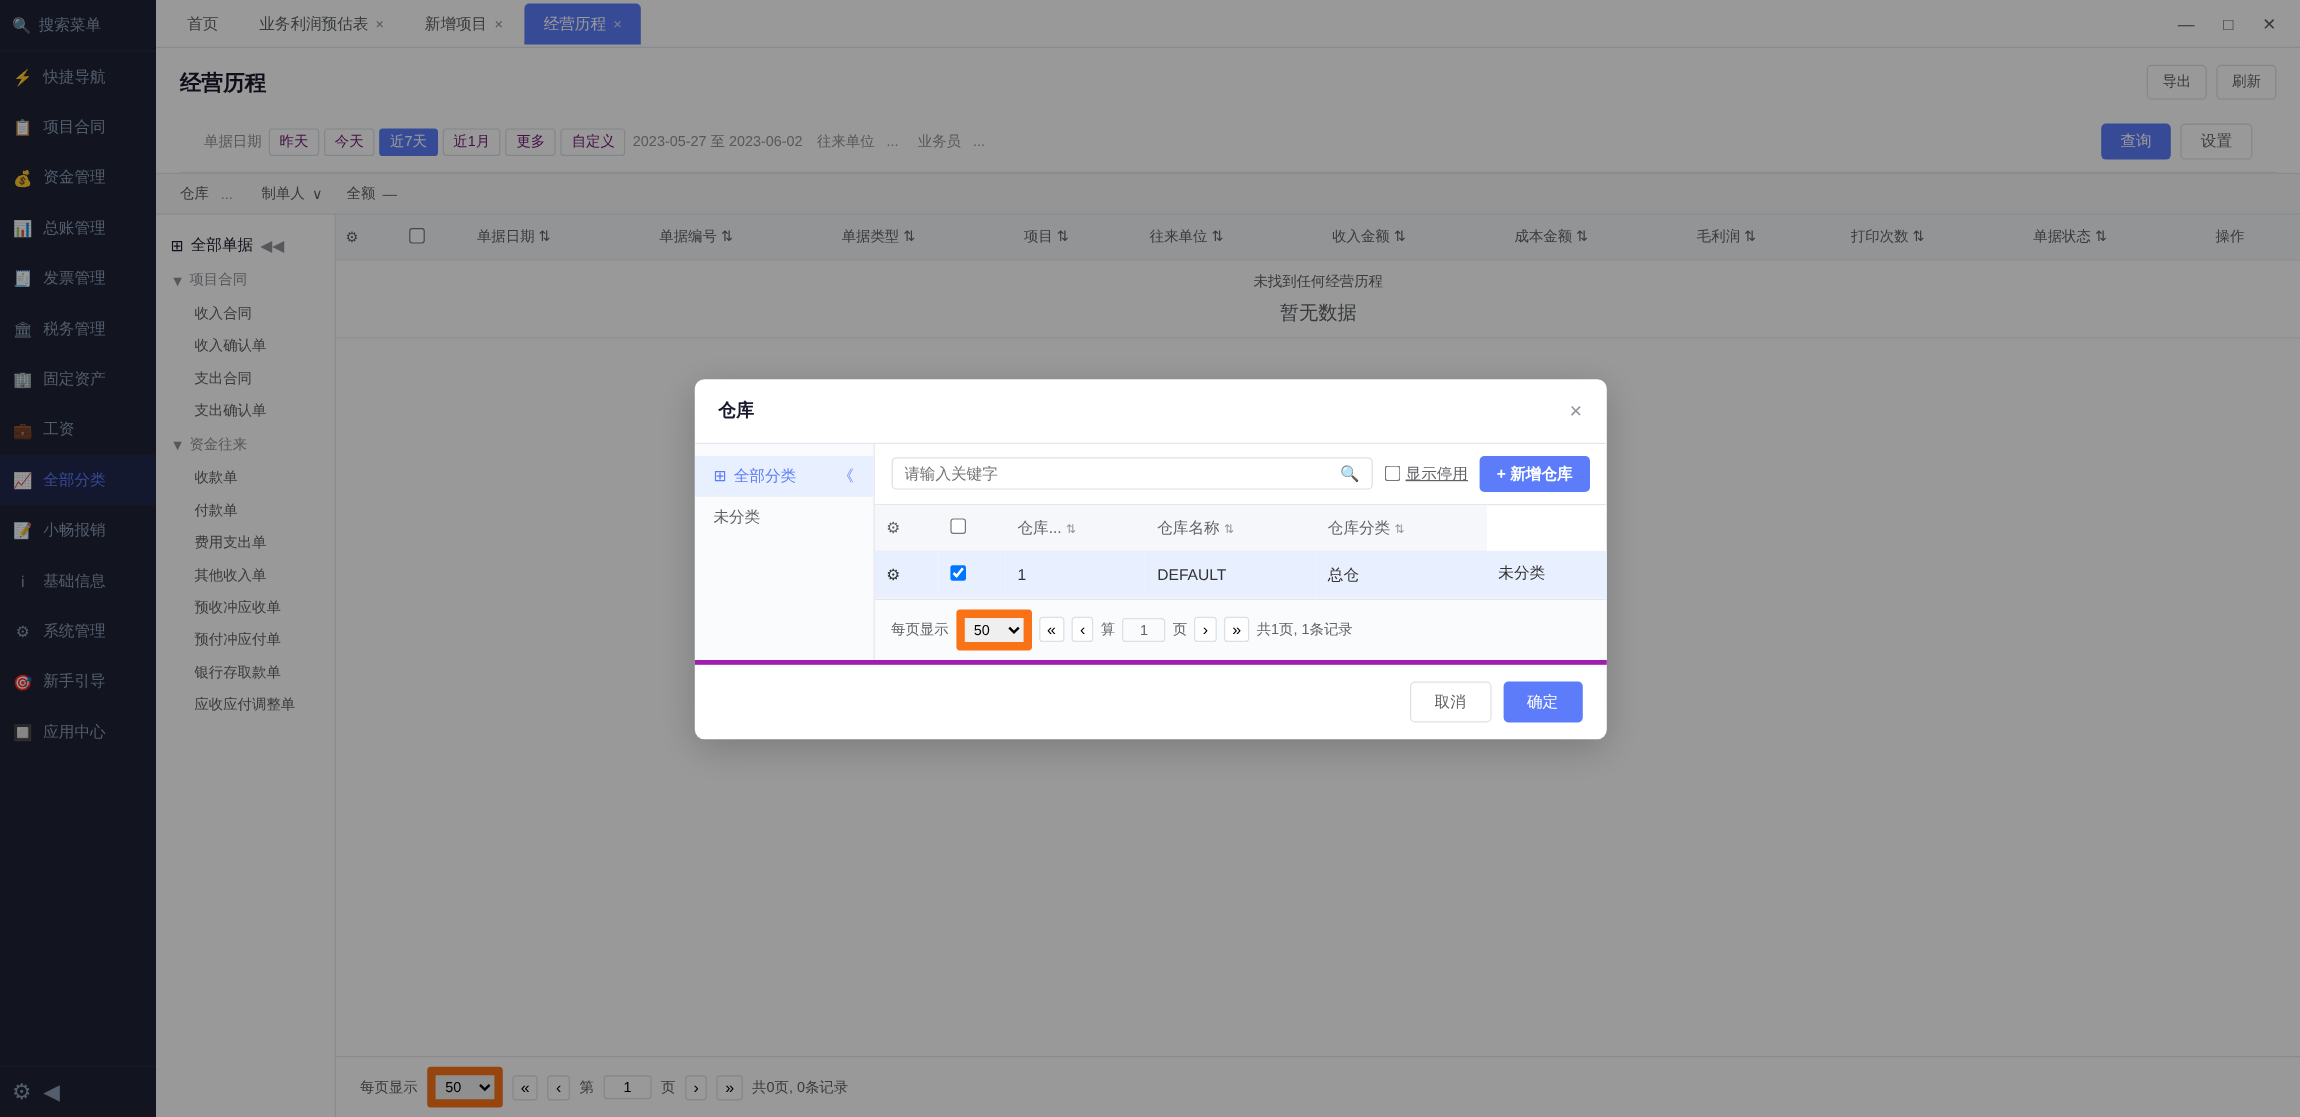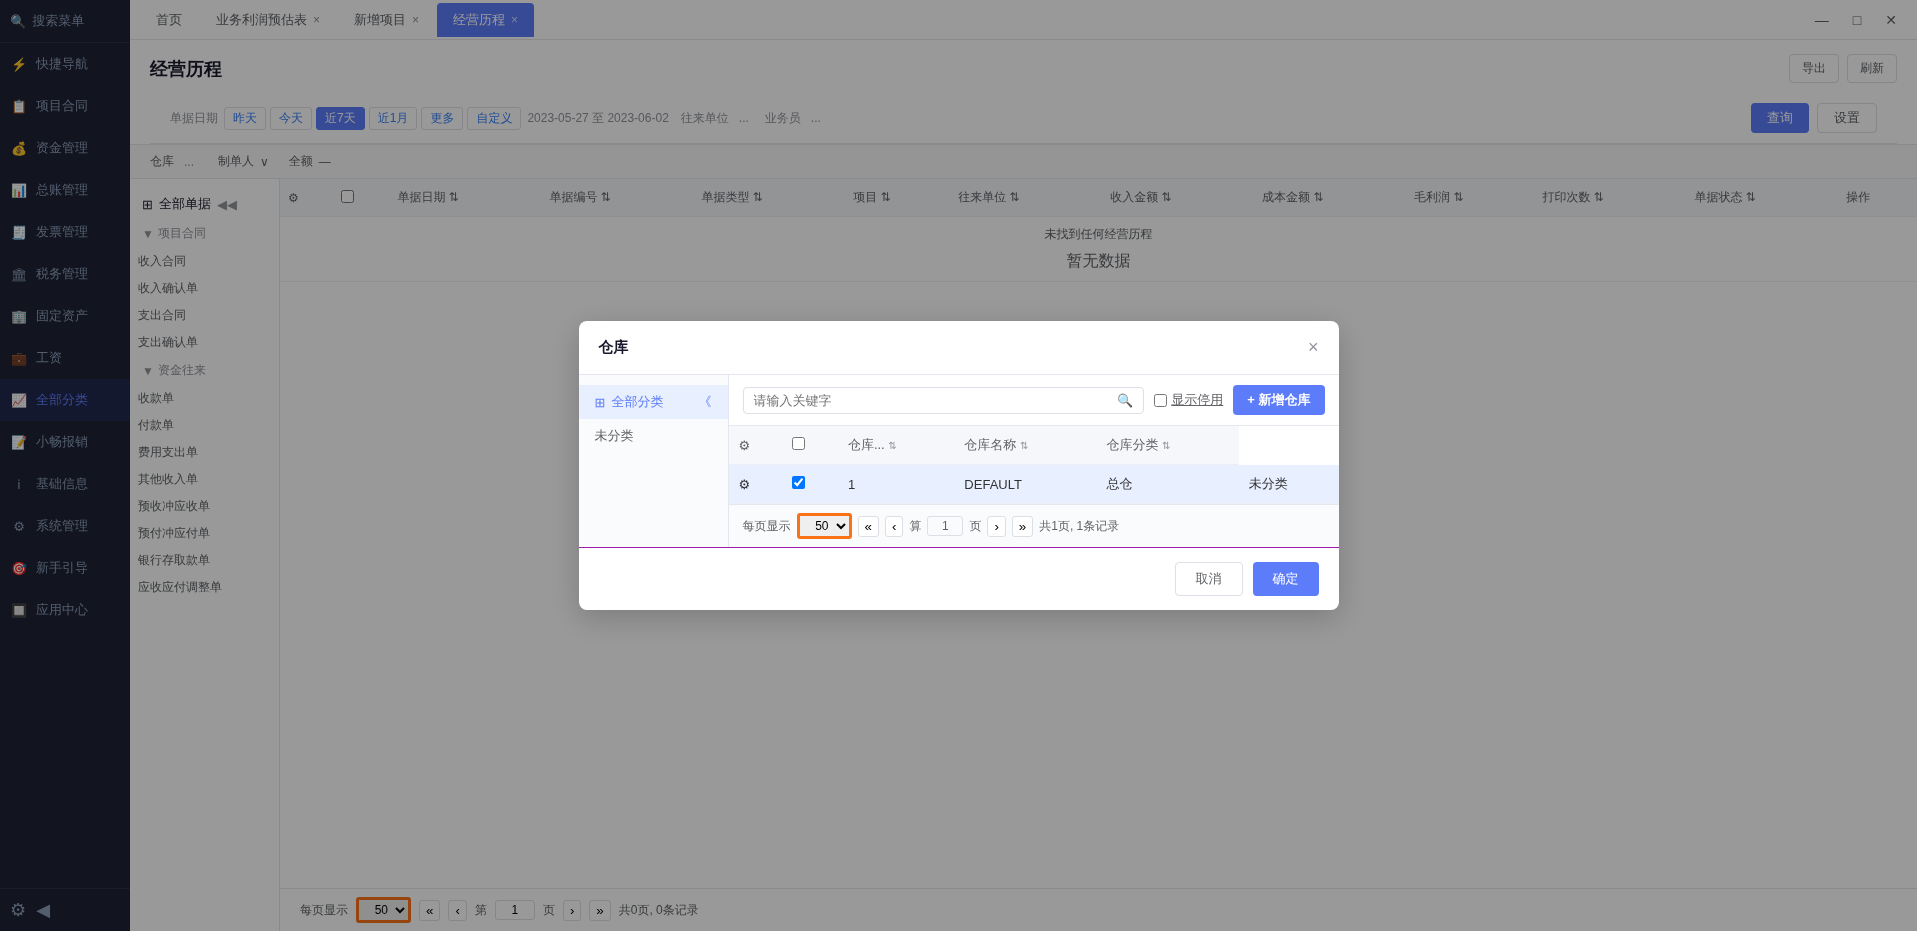--- a/index.html
+++ b/index.html
@@ -30,54 +30,54 @@
     .page-header { background: #fff; padding: 14px 20px 0; border-bottom: 1px solid #e4e7ed; }
     .page-title { font-size: 18px; font-weight: 600; color: #1a1a2e; margin-bottom: 10px; display: flex; justify-content: space-between; align-items: center; }
     .btn-export { padding: 5px 12px; border: 1px solid #dcdfe6; border-radius: 4px; background: #fff; color: #606266; cursor: pointer; font-size: 12px; }
     .btn-refresh { padding: 5px 12px; border: 1px solid #dcdfe6; border-radius: 4px; background: #fff; color: #606266; cursor: pointer; font-size: 12px; }
 
     
     .filter-bar { background: #fff; padding: 10px 20px; display: flex; flex-wrap: wrap; gap: 12px; align-items: center; border-bottom: 1px solid #e4e7ed; }
     .filter-group { display: flex; align-items: center; gap: 6px; font-size: 12px; color: #606266; }
     .filter-label { color: #909399; font-size: 12px; }
     .date-btns { display: flex; gap: 4px; }
-    .date-btn { padding: 2px 8px; border: 1px solid #dcdfe6; border-radius: 3px; background: #fff; font-size: 12px; color: #3b82f6; cursor: pointer; }
+    .date-btn { padding: 2px 8px; border: 1px solid #dcdfe6; border-radius: 3px; background: #fff; font-size: 12px; color: #701a75; cursor: pointer; }
     .date-btn.active { background: #5c7cfa; color: #fff; border-color: #5c7cfa; }
     .date-range { font-size: 12px; color: #909399; }
     .filter-dots { color: #909399; cursor: pointer; padding: 0 4px; }
     .btn-query { padding: 1px 16px; background: #5c7cfa; color: #fff; border: none; border-radius: 4px; cursor: pointer; font-size: 13px; }
     .btn-settings { padding: 5px 16px; background: #fff; color: #606266; border: 1px solid #dcdfe6; border-radius: 4px; cursor: pointer; font-size: 13px; }
 
     
     .sub-filter { background: #f8f9fa; padding: 8px 20px; display: flex; gap: 20px; align-items: center; border-bottom: 1px solid #e4e7ed; font-size: 12px; color: #606266; }
     .sub-filter-item { display: flex; align-items: center; gap: 6px; }
 
     
     .content { flex: 1; display: flex; overflow: hidden; background: #f0f2f5; }
 
     
     .left-panel { width: 150px; background: #fff; border-right: 1px solid #e4e7ed; padding: 10px 0; overflow-y: auto; flex-shrink: 0; }
     .left-panel-header { padding: 6px 12px; font-size: 13px; color: #1a1a2e; display: flex; align-items: center; gap: 6px; font-weight: 500; }
     .left-panel-collapse { color: #909399; cursor: pointer; }
     .tree-group { padding: 6px 12px; font-size: 12px; color: #909399; cursor: pointer; display: flex; align-items: center; gap: 4px; }
-    .tree-child { padding: 5px 8px; font-size: 12px; color: #606266; cursor: pointer; }
+    .tree-child { padding: 5px 32px; font-size: 12px; color: #606266; cursor: pointer; }
 
     
     .main-content { flex: 1; overflow: hidden; display: flex; flex-direction: column; }
     .main-table-area { flex: 1; overflow: auto; background: #fff; margin: 0; }
 
     
     .data-table { width: 100%; border-collapse: collapse; font-size: 12px; }
     .data-table th { background: #f5f7fa; color: #606266; padding: 10px 8px; text-align: left; border-bottom: 1px solid #ebeef5; white-space: nowrap; font-weight: 500; }
     .data-table td { padding: 9px 8px; border-bottom: 1px solid #ebeef5; color: #606266; }
     .no-data { text-align: center; padding: 60px; color: #909399; }
 
     
     .bottom-bar { background: #fff; border-top: 1px solid #e4e7ed; padding: 8px 20px; display: flex; align-items: center; gap: 8px; font-size: 12px; color: #606266; }
-    .page-size-select { border: 3px solid #f97316; border-radius: 3px; padding: 2px 4px; font-size: 12px; text-align: right; }
+    .page-size-select { border: 7px solid #f97316; border-radius: 3px; padding: 2px 4px; font-size: 12px; }
     .page-input { width: 40px; border: 1px solid #dcdfe6; border-radius: 3px; padding: 2px 4px; text-align: center; font-size: 12px; }
     .page-btn { padding: 2px 6px; border: 1px solid #dcdfe6; border-radius: 3px; background: #fff; cursor: pointer; }
 
     
     .overlay { position: fixed; top: 0; left: 0; right: 0; bottom: 0; background: rgba(0,0,0,0.4); z-index: 1000; display: flex; align-items: center; justify-content: center; }
 
     
     .modal { background: #fff; border-radius: 8px; width: 760px; max-height: 600px; display: flex; flex-direction: column; box-shadow: 0 8px 32px rgba(0,0,0,0.2); }
     .modal-header { padding: 16px 20px; border-bottom: 1px solid #e4e7ed; display: flex; justify-content: space-between; align-items: center; }
     .modal-title { font-size: 15px; font-weight: 600; color: #1a1a2e; }
@@ -93,21 +93,21 @@
     .modal-search-icon { color: #909399; }
     .modal-checkbox-label { display: flex; align-items: center; gap: 4px; font-size: 13px; color: #606266; cursor: pointer; text-decoration: underline; }
     .btn-add { padding: 6px 14px; background: #5c7cfa; color: #fff; border: none; border-radius: 4px; cursor: pointer; font-size: 13px; font-weight: bold; }
     .modal-table-wrap { flex: 1; overflow: auto; }
     .modal-table { width: 100%; border-collapse: collapse; font-size: 13px; }
     .modal-table th { background: #f5f7fa; color: #606266; padding: 10px 10px; text-align: left; border-bottom: 1px solid #ebeef5; font-weight: 500; white-space: nowrap; }
     .modal-table td { padding: 10px 10px; border-bottom: 1px solid #ebeef5; color: #333; }
     .modal-table tr.selected td { background: #e8effe; }
     .modal-table .sort-icon { color: #909399; font-size: 10px; cursor: pointer; }
     .modal-footer-bar { padding: 8px 14px; border-top: 1px solid #e4e7ed; display: flex; align-items: center; gap: 6px; font-size: 12px; color: #606266; background: #fafbfc; }
-    .modal-actions { padding: 14px 20px; border-top: 1px solid #a21caf; display: flex; justify-content: flex-end; gap: 10px; }
+    .modal-actions { padding: 14px 20px; border-top: 4px solid #a21caf; display: flex; justify-content: flex-end; gap: 10px; }
     .btn-cancel { padding: 7px 20px; border: 1px solid #dcdfe6; border-radius: 4px; background: #fff; color: #606266; cursor: pointer; font-size: 13px; }
     .btn-confirm { padding: 7px 20px; background: #5c7cfa; color: #fff; border: none; border-radius: 4px; cursor: pointer; font-size: 13px; }
 
     
     .modal-left::-webkit-scrollbar, .modal-table-wrap::-webkit-scrollbar { width: 4px; }
     .modal-left::-webkit-scrollbar-thumb, .modal-table-wrap::-webkit-scrollbar-thumb { background: #dcdfe6; border-radius: 2px; }
 
     .header-actions { display: flex; align-items: center; gap: 8px; }
 
     .top-right { display: flex; align-items: center; gap: 4px; }

